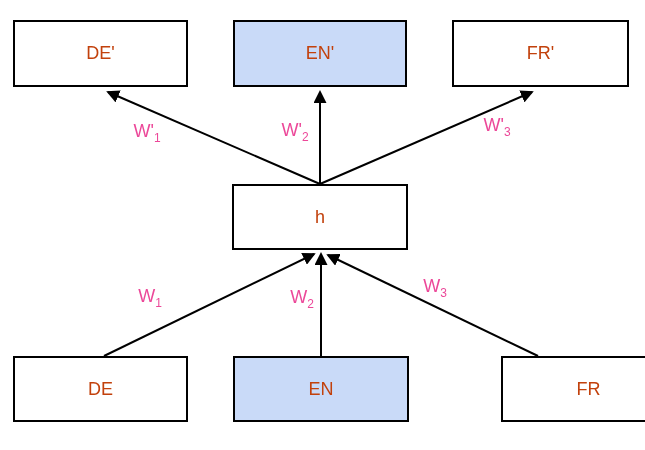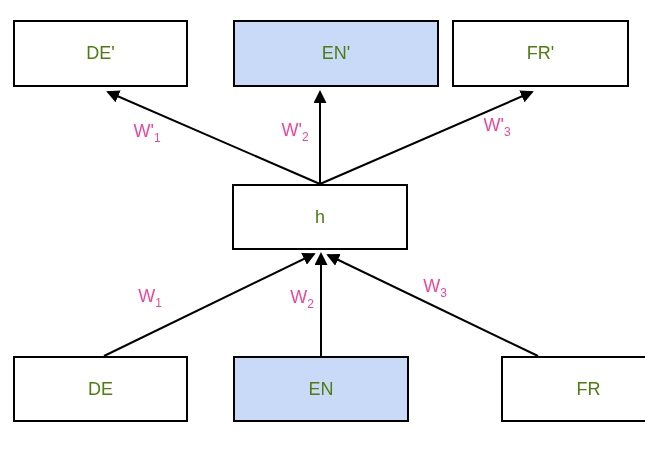--- a/index.html
+++ b/index.html
@@ -13,26 +13,26 @@
   }
   .node {
     position: absolute;
     box-sizing: border-box;
     border: 2px solid var(--line, #000000);
     background: var(--box-fill, #ffffff);
     display: flex;
     align-items: center;
     justify-content: center;
     font-size: 18px;
-    color: #4d7c0f;
+    color: #c2410c;
   }
   .node.highlight { background: var(--highlight, #c9daf8); }
   
   #node-de-out { left: 13px;  top: 20px;  width: 175px; height: 67px; }
-  #node-en-out { left: 233px; top: 20px;  width: 206px; height: 67px; }
+  #node-en-out { left: 233px; top: 20px;  width: 174px; height: 67px; }
   #node-fr-out { left: 452px; top: 20px;  width: 177px; height: 67px; }
   #node-h      { left: 232px; top: 184px; width: 176px; height: 66px; }
   #node-de-in  { left: 13px;  top: 356px; width: 175px; height: 66px; }
   #node-en-in  { left: 233px; top: 356px; width: 176px; height: 66px; }
   #node-fr-in  { left: 453px; top: 356px; width: 175px; height: 66px; margin-left: 48px; }
 
   svg.edges {
     position: absolute;
     left: 0; top: 0;
     width: 645px; height: 450px;

